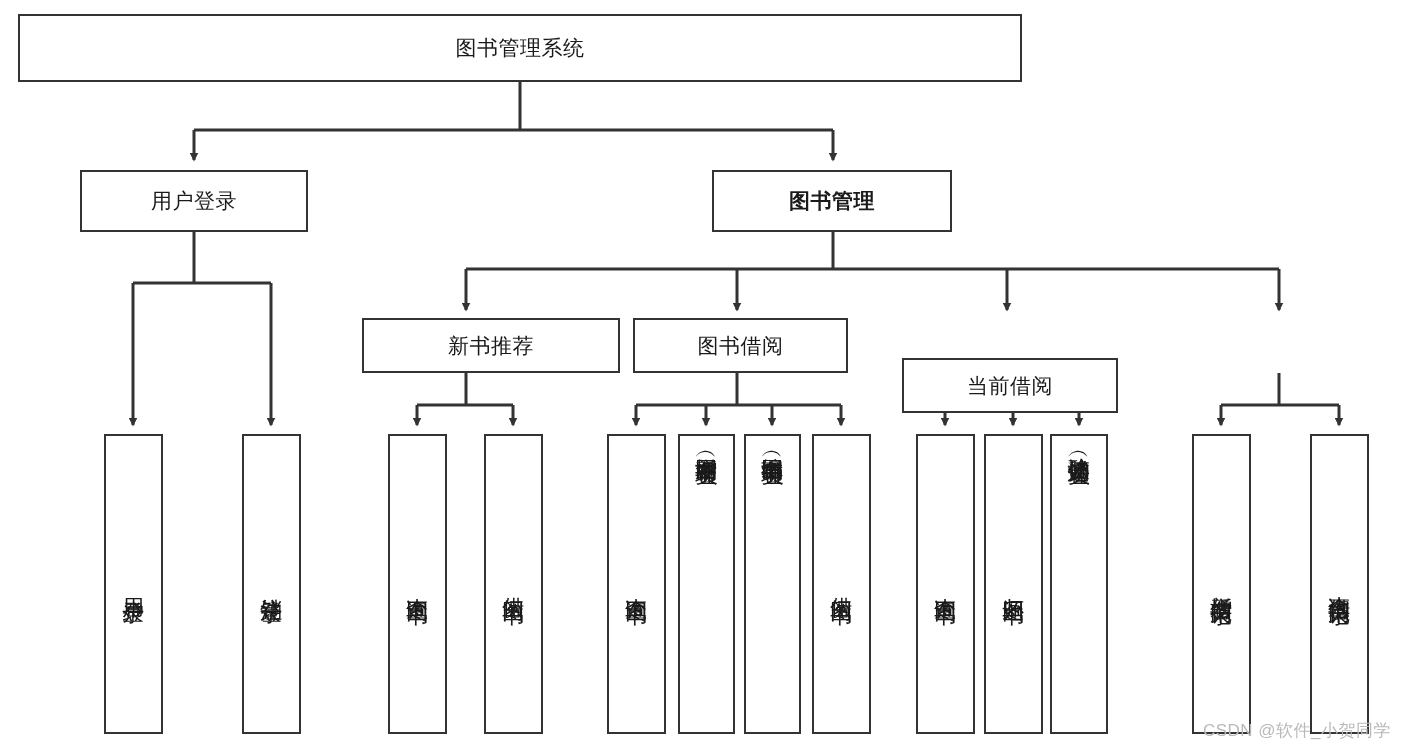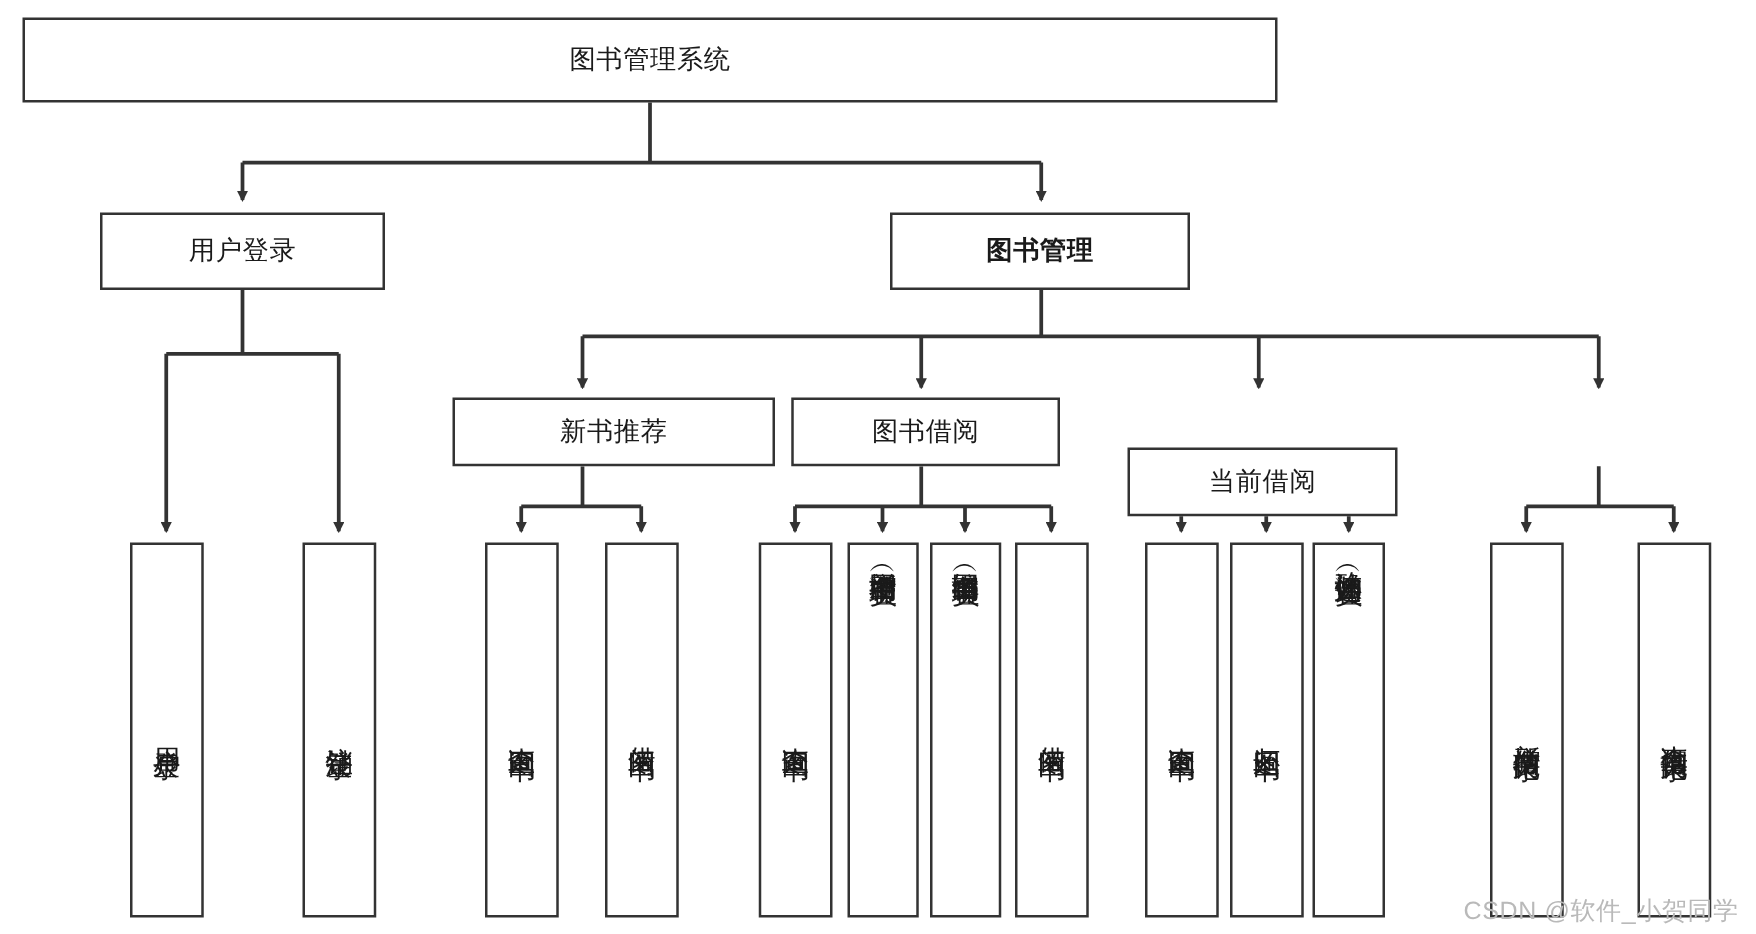--- a/index.html
+++ b/index.html
@@ -61,21 +61,21 @@
   .node-box.vertical.tall-text {
     align-items: flex-start;
   }
   .node-box.vertical.tall-text .node-label {
     letter-spacing: 1px;
   }
   .watermark {
     position: absolute;
     right: 14px;
     bottom: 5px;
-    font-size: 20px;
+    font-size: 17px;
     color: #b9b9b9;
     letter-spacing: 0.5px;
     white-space: nowrap;
     user-select: none;
   }
 </style>
 </head>
 <body>
 
 <div id="diagram-root">

